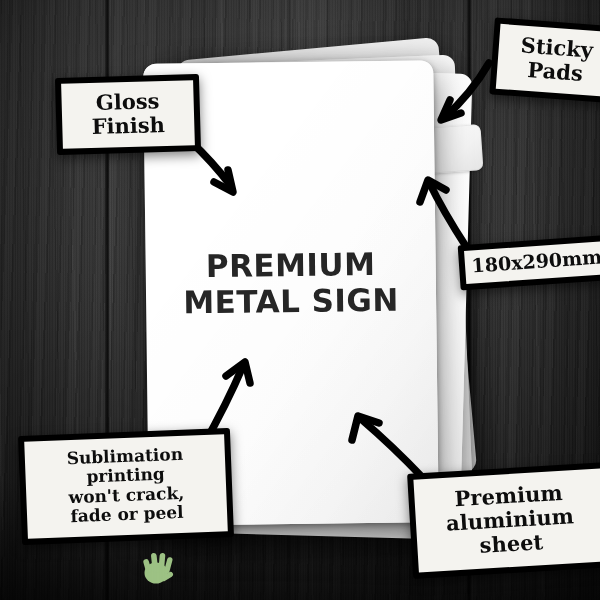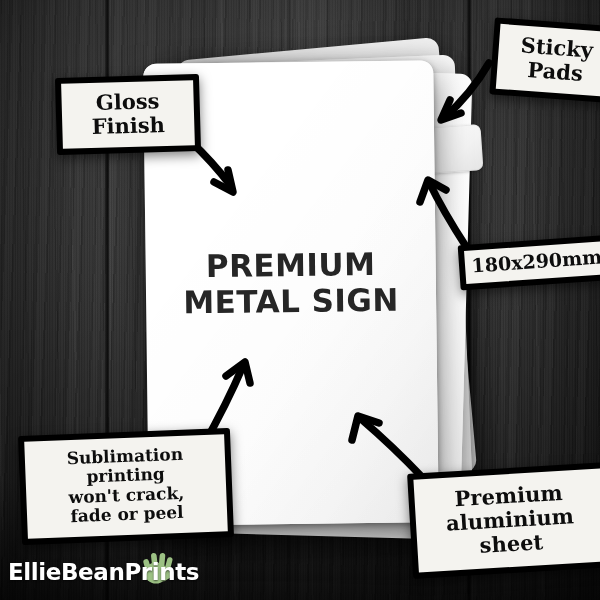--- a/index.html
+++ b/index.html
@@ -223,16 +223,15 @@
     <svg class="wm-hand" viewBox="0 0 46 40">
       <g fill="#a9d18e">
         <ellipse cx="22" cy="27" rx="11.5" ry="10.5"></ellipse>
         <rect x="10.5" y="13" width="5.6" height="14" rx="2.8" transform="rotate(-16 13.3 20)"></rect>
         <rect x="17.8" y="7" width="5.6" height="20" rx="2.8" transform="rotate(-6 20.6 17)"></rect>
         <rect x="25.0" y="7" width="5.6" height="20" rx="2.8" transform="rotate(5 27.8 17)"></rect>
         <rect x="31.6" y="11" width="5.4" height="17" rx="2.7" transform="rotate(15 34.3 19.5)"></rect>
         <rect x="30.5" y="24" width="5.2" height="13" rx="2.6" transform="rotate(58 33.1 30.5)"></rect>
       </g>
     </svg>
-    <span class="wm-text">EllieBeanPrints</span>
   </div>
 
 </div>
 
 </body></html>

